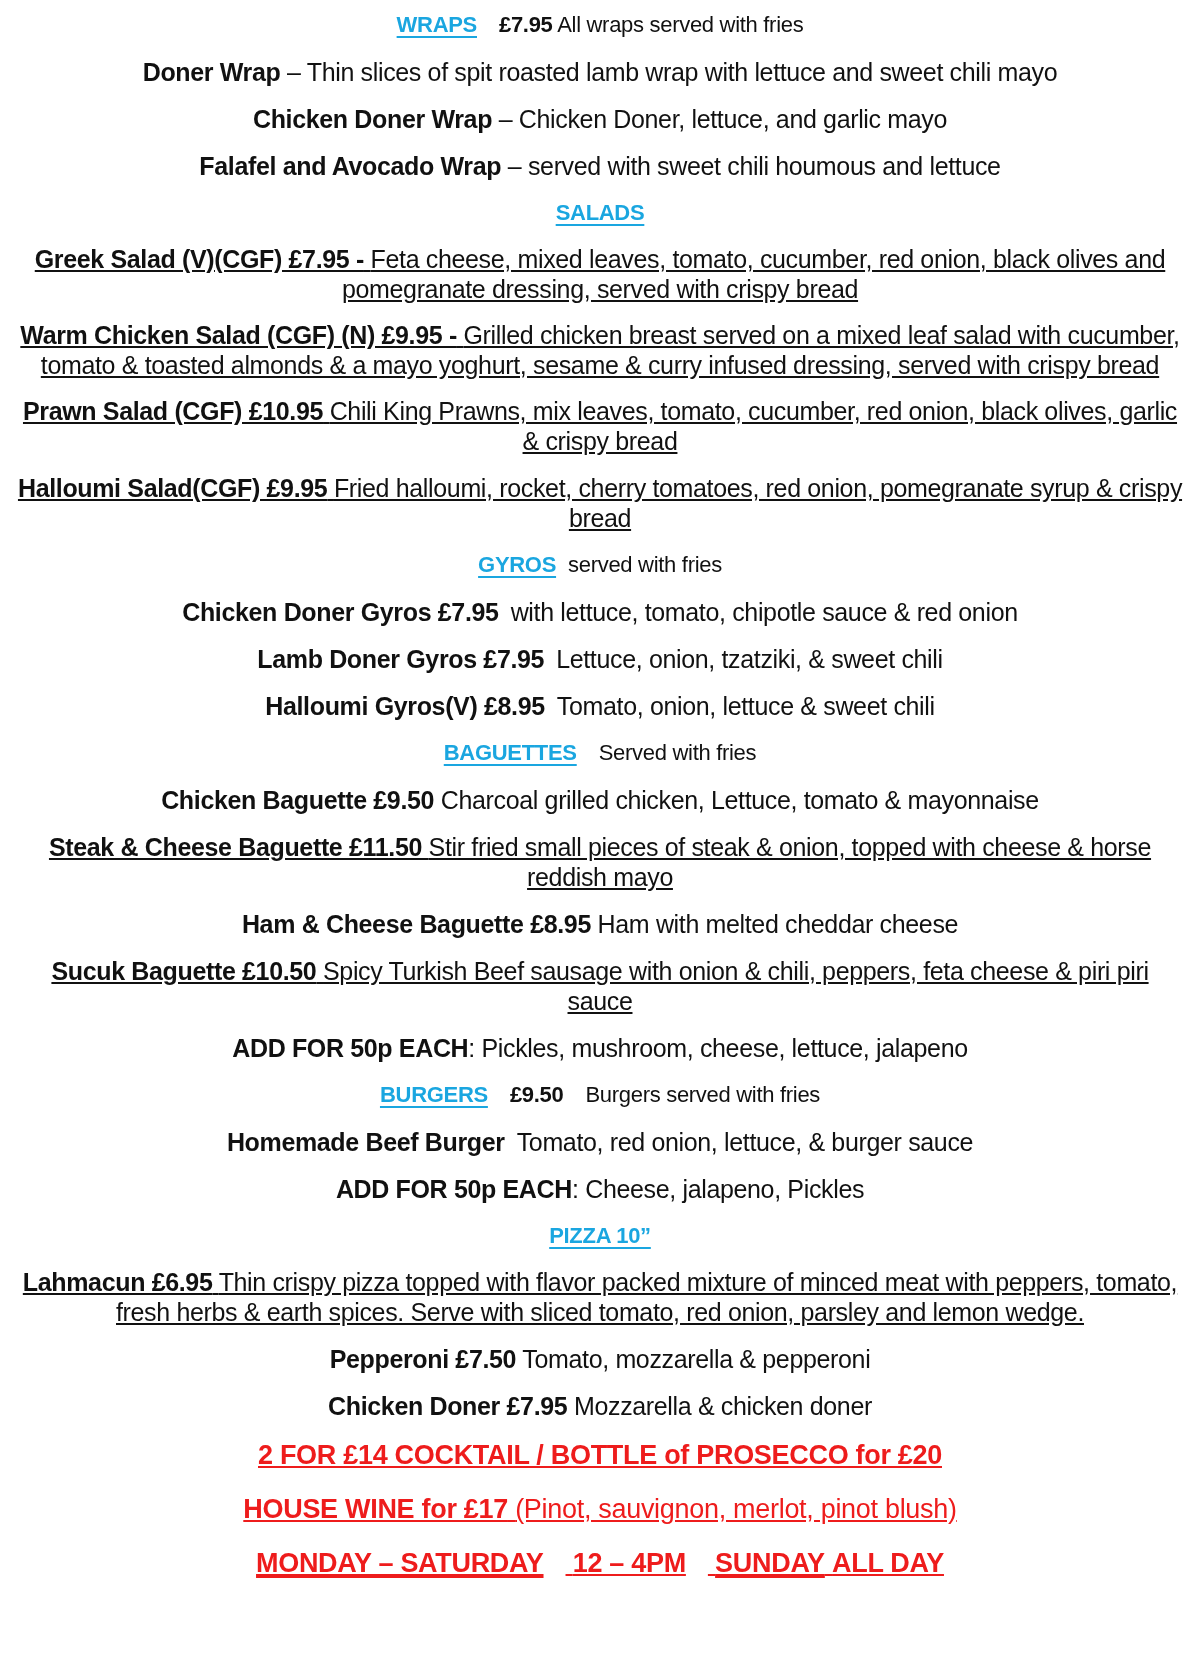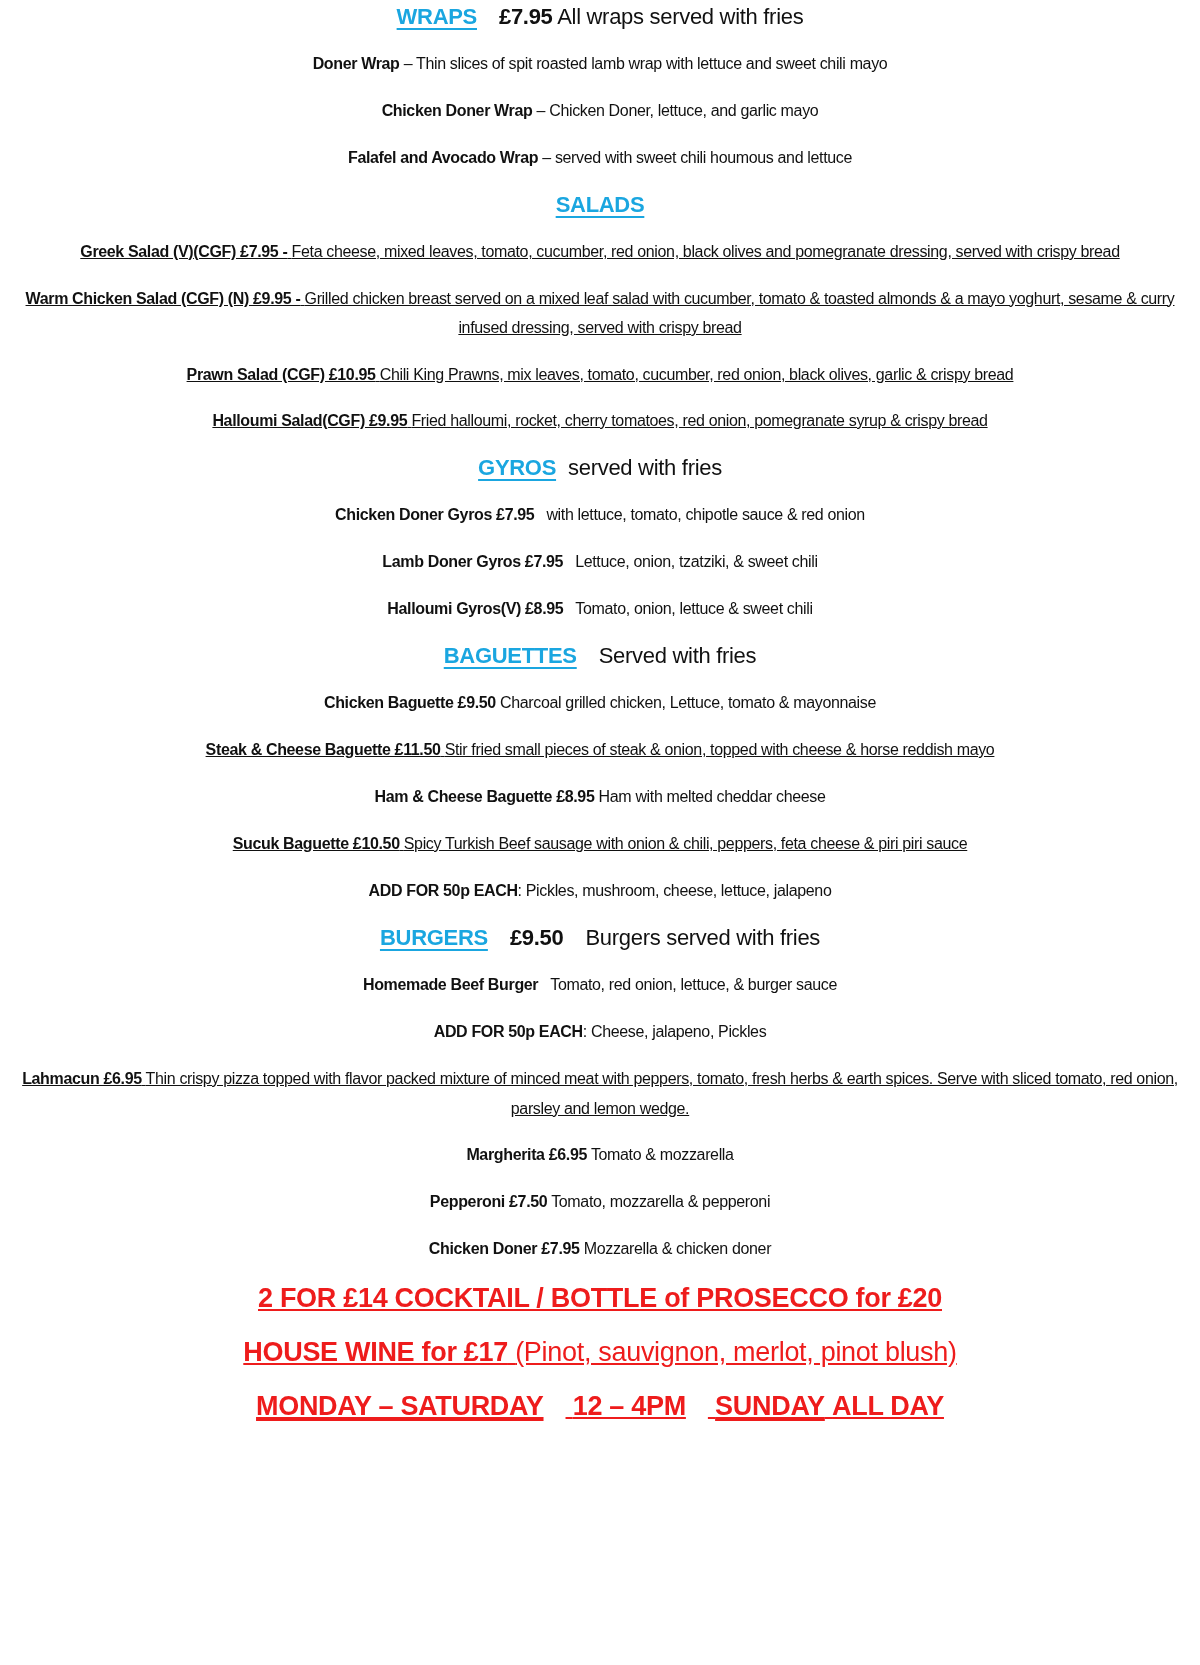--- a/index.html
+++ b/index.html
@@ -1,23 +1,23 @@
 <!DOCTYPE html>
 <html><head>
 <meta charset="utf-8">
 <style>
   html, body { margin: 0; padding: 0; background: #ffffff; }
   body {
     width: 1200px; height: 1665px; overflow: hidden;
     font-family: "Liberation Sans", "DejaVu Sans", sans-serif;
     color: #111111;
   }
-  .page { position: relative; width: 1200px; padding-top: 2px; text-align: center; }
+  .page { position: relative; width: 1200px; padding-top: 10px; text-align: center; }
   .line {
-    font-size: 16px; line-height: 30px; margin: 0 auto 17px auto;
+    font-size: 25px; line-height: 30px; margin: 0 auto 17px auto;
     letter-spacing: -0.35px;
   }
   .line.wide { width: 1168px; text-decoration: underline; }
   .line.twoline { line-height: 29.5px; }
   .hdr { font-size: 22px; line-height: 30px; margin: 0 auto 17px auto; letter-spacing: -0.3px; }
   .sec {
     color: #1aa6e0; font-weight: bold; text-decoration: underline;
     text-decoration-thickness: 2px; text-underline-offset: 4px;
   }
   .b { font-weight: bold; }
@@ -64,22 +64,24 @@
   <div class="line"><span class="b">Ham &amp; Cheese Baguette £8.95</span> <span>Ham with melted cheddar cheese</span></div>
   <div class="line wide"><span class="b">Sucuk Baguette £10.50</span> <span>Spicy Turkish Beef sausage with onion &amp; chili, peppers, feta cheese &amp; piri piri sauce</span></div>
   <div class="line"><span class="b">ADD FOR 50p EACH</span><span>: Pickles, mushroom, cheese, lettuce, jalapeno</span></div>
 
   <div class="hdr">
     <span class="sec">BURGERS</span><span class="gap2"></span><span class="price-b">£9.50</span><span class="gap2"></span><span>Burgers served with fries</span>
   </div>
   <div class="line"><span class="b">Homemade Beef Burger</span><span class="gap"></span><span>Tomato, red onion, lettuce, &amp; burger sauce</span></div>
   <div class="line"><span class="b">ADD FOR 50p EACH</span><span>: Cheese, jalapeno, Pickles</span></div>
 
+  <div class="hdr">
+    <span class="sec">PIZZA 10”</span>
+  </div>
   <div class="line wide twoline"><span class="b">Lahmacun £6.95</span> <span>Thin crispy pizza topped with flavor packed mixture of minced meat with peppers, tomato, fresh herbs &amp; earth spices. Serve with sliced tomato, red onion, parsley and lemon wedge.</span></div>
-  <div class="line"><span class="b">Margherita £6.95</span> <span>Tomato &amp; mozzarella</span></div>
   <div class="line"><span class="b">Pepperoni £7.50</span> <span>Tomato, mozzarella &amp; pepperoni</span></div>
   <div class="line"><span class="b">Chicken Doner £7.95</span> <span>Mozzarella &amp; chicken doner</span></div>
 
   <div class="promo"><span class="b">2 FOR £14 COCKTAIL / BOTTLE of PROSECCO for £20</span></div>
   <div class="promo"><span class="b">HOUSE WINE for £17</span> <span>(Pinot, sauvignon, merlot, pinot blush)</span></div>
   <div class="promo">
     <span class="b u">MONDAY – SATURDAY</span><span class="gap2"></span>
     <span class="b">12 – 4PM</span><span class="gap2"></span>
     <span class="b u">SUNDAY</span> <span class="b">ALL DAY</span>
   </div>

